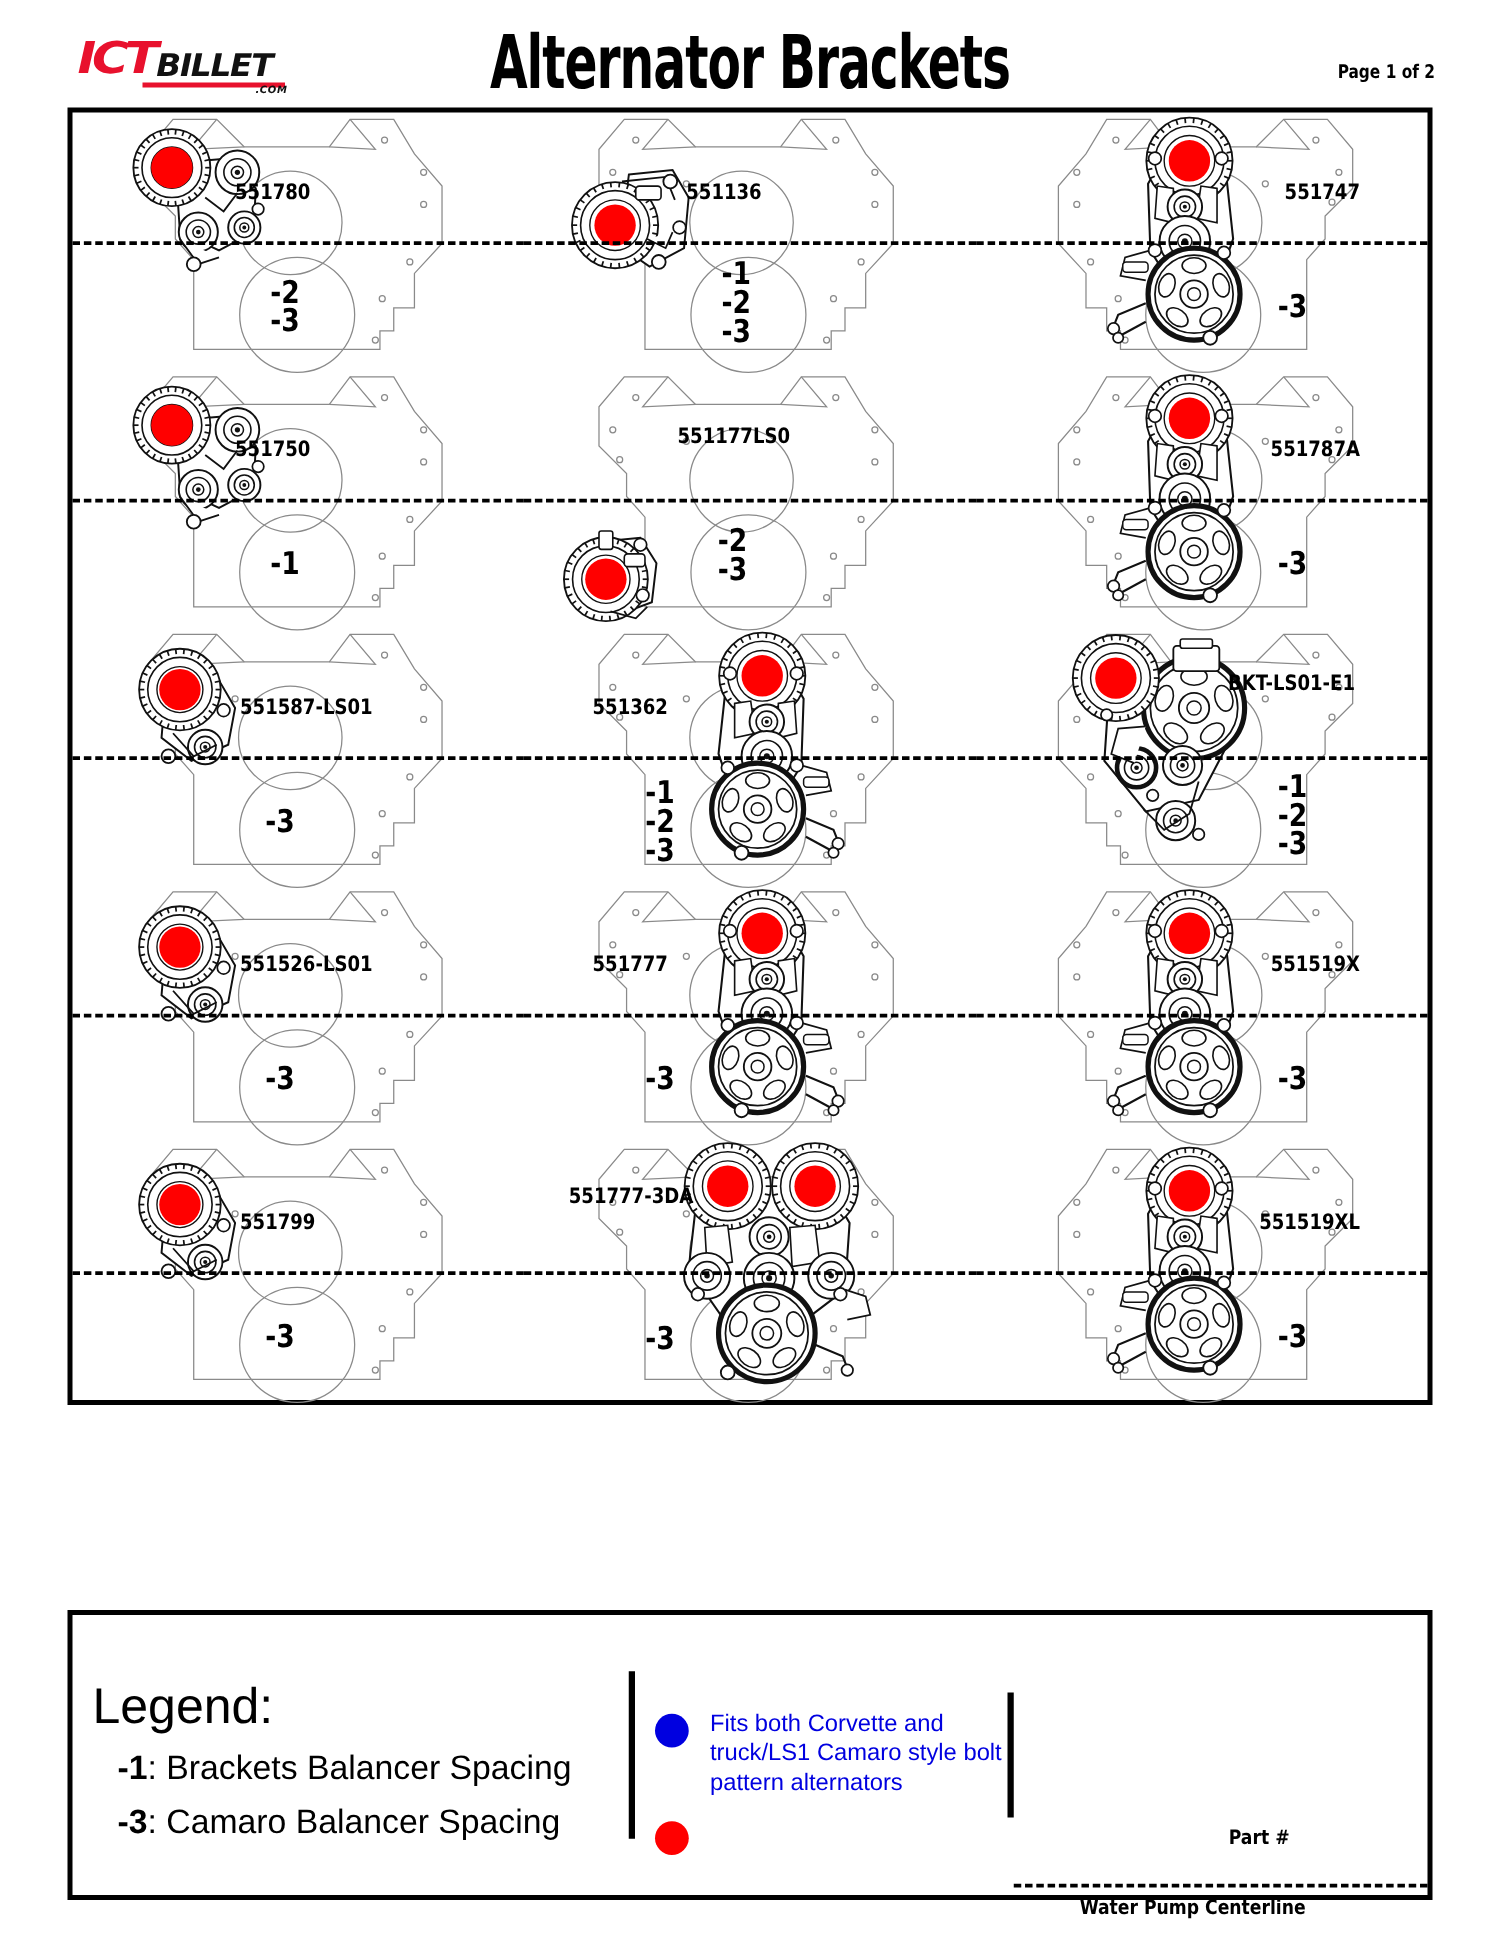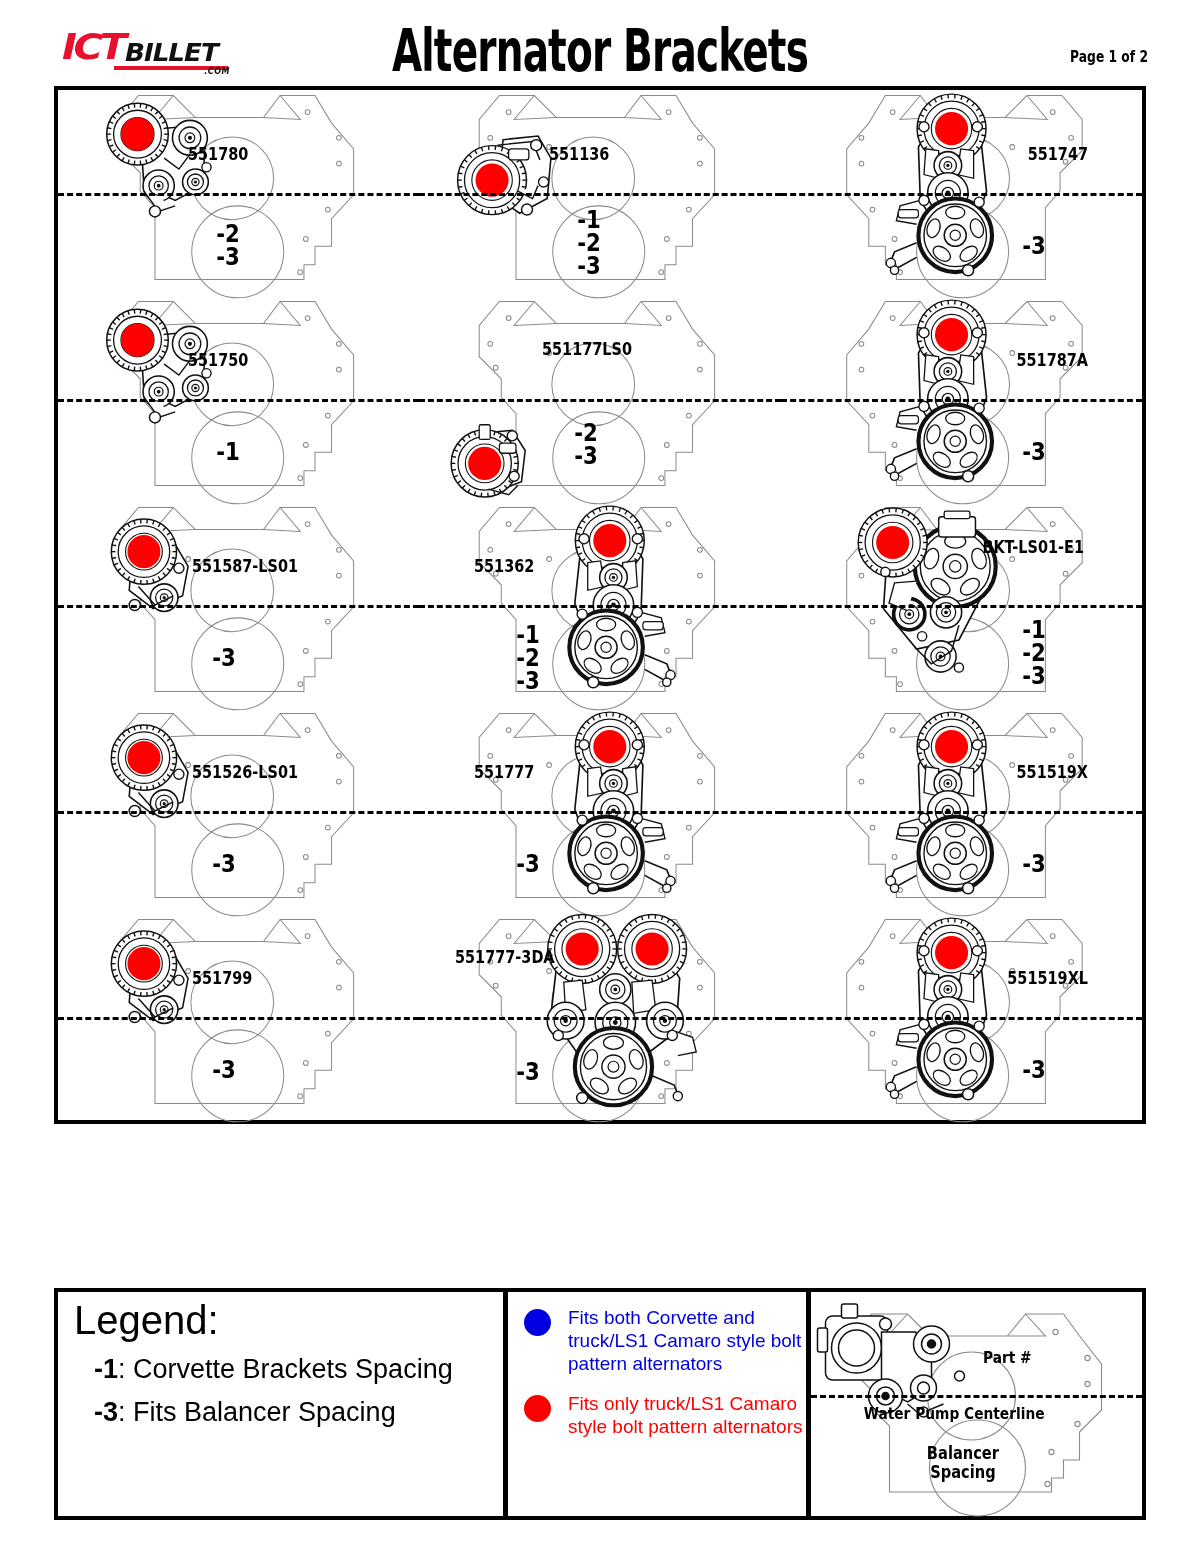--- a/index.html
+++ b/index.html
@@ -33,21 +33,21 @@
   .art svg{width:100%;height:100%;display:block;overflow:visible;}
 
   
   .partno{position:absolute;font-family:"DejaVu Sans",sans-serif;font-weight:bold;font-size:17px;
           transform:scaleX(.85);transform-origin:left center;white-space:nowrap;letter-spacing:0px;}
   .spacing{position:absolute;font-family:"DejaVu Sans",sans-serif;font-weight:bold;font-size:25px;
            line-height:.92;text-align:center;transform:scaleX(.85);transform-origin:center center;}
   .spacing div{margin:0;}
 
   
-  .legend-box{position:absolute;left:54px;top:1288px;width:1092px;height:232px;border:4px solid #000;box-sizing:border-box;display:flex;background:#fff;}
+  .legend-box{position:absolute;left:54px;top:1288px;width:1092px;height:232px;border:4px solid #000;box-sizing:border-box;display:flex;background:#fff;align-items:center;}
   .lg-pane{position:relative;box-sizing:border-box;}
   .lg-1{width:450px;border-right:5px solid #000;padding:4px 0 0 14px;}
   .lg-2{width:303px;border-right:5px solid #000;padding:14px 0 0 14px;}
   .lg-3{flex:1;position:relative;}
 
   .legend-title{font-family:"Liberation Sans",sans-serif;font-size:40px;line-height:1;margin:4px 0 6px 2px;}
   .legend-item{font-family:"Liberation Sans",sans-serif;font-size:27px;line-height:1;margin:16px 0 0 22px;white-space:nowrap;}
   .legend-item b{font-weight:bold;}
 
   .dot-row{position:relative;padding-left:46px;margin-bottom:26px;}
@@ -1552,31 +1552,31 @@
     </div>
       </div>
     </div>
 </div>
 
 <div class="legend-box">
 
   <div class="lg-pane lg-1">
     <div class="legend-title">Legend:</div>
     <div id="legend-codes">
-        <div class="legend-item"><b>-1</b><span>: Corvette Brackets Spacing</span></div>
-        <div class="legend-item"><b>-3</b><span>: Fits Balancer Spacing</span></div>
+        <div class="legend-item"><b>-1</b><span>: Brackets Balancer Spacing</span></div>
+        <div class="legend-item"><b>-3</b><span>: Camaro Balancer Spacing</span></div>
       </div>
   </div>
 
   <div class="lg-pane lg-2">
     <div id="legend-dots">
         <div class="dot-row" style="margin-bottom: 16px;"><span class="dot" style="background:#0000E0"></span>
     <span class="dot-text" style="color:#0000E0">Fits both Corvette and truck/LS1 Camaro style bolt pattern alternators</span></div>
         <div class="dot-row" style="margin-bottom: 0px;"><span class="dot" style="background:#FF0000"></span>
-    <span class="dot-text" style="color:#FF0000">Fits only truck/LS1 Camaro style bolt pattern alternators</span></div>
+    </div>
       </div>
   </div>
 
   <div class="lg-pane lg-3">
     <div class="art">
       <svg viewBox="0 0 330 224" preserveAspectRatio="xMidYMid meet">
         <g class="eng" stroke="#8a8a8a" fill="none" stroke-width="1.1">
           <path d="M118 44 L96 22 L60 22 L40 46 L40 78 L62 100 L62 118 L78 134 L78 200 L240 200 L240 186 L252 186 L252 168 L268 168 L268 140 L290 118 L290 72 L268 44 L252 22 L214 22 L196 44 Z"></path>
           <circle cx="160" cy="104" r="44"></circle>
           <circle cx="166" cy="176" r="48"></circle>

